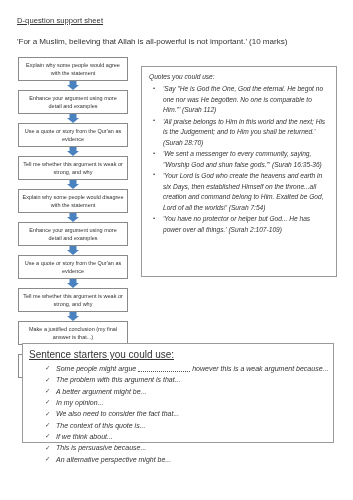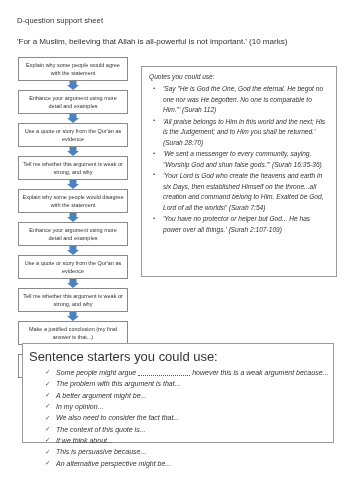--- a/index.html
+++ b/index.html
@@ -15,20 +15,21 @@
     color: #2b2b2b;
     overflow: hidden;
   }
 
   
   #doc-title {
     position: absolute;
     left: 17px;
     top: 16px;
     font-size: 7.6px;
+    text-decoration: underline;
     letter-spacing: 0.05px;
     color: #333333;
   }
   #doc-statement {
     position: absolute;
     left: 17px;
     top: 37px;
     font-size: 8.1px;
     color: #333333;
     letter-spacing: -0.05px;
@@ -131,21 +132,22 @@
     left: 22px;
     top: 343px;
     width: 312px;
     height: 100px;
     box-sizing: border-box;
     border: 0.8px solid #9a9a9a;
     background: #ffffff;
     padding: 5px 6px 4px 6px;
   }
   #starters-heading {
-    font-size: 13px;
+    font-size: 10px;
+    text-decoration: underline;
     color: #333333;
     margin-bottom: 3px;
     letter-spacing: -0.02px;
   }
   #starters-list {
     list-style: none;
     margin: 0;
     padding: 0 0 0 27px;
   }
   #starters-list li {

